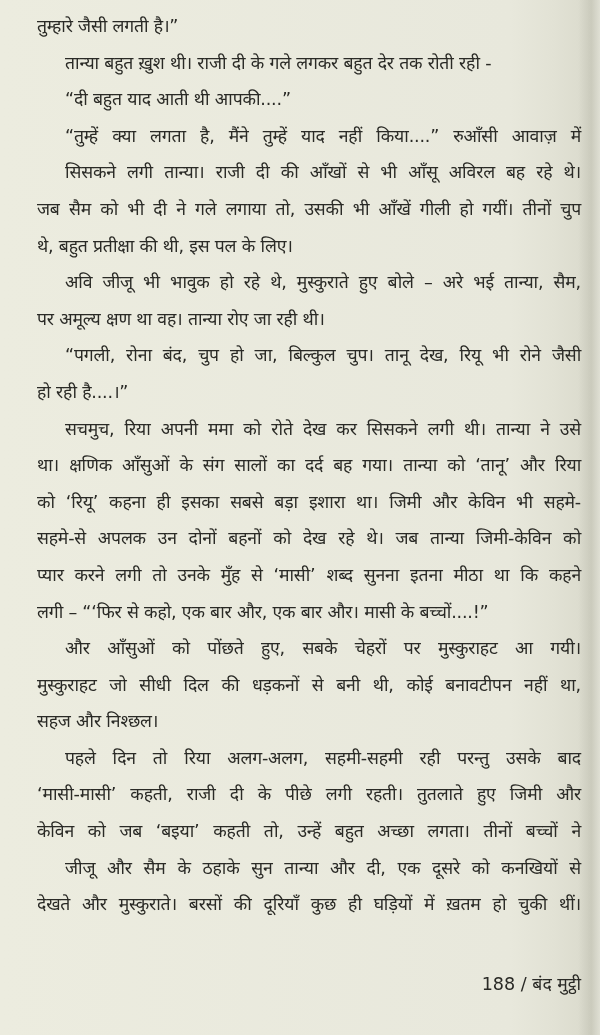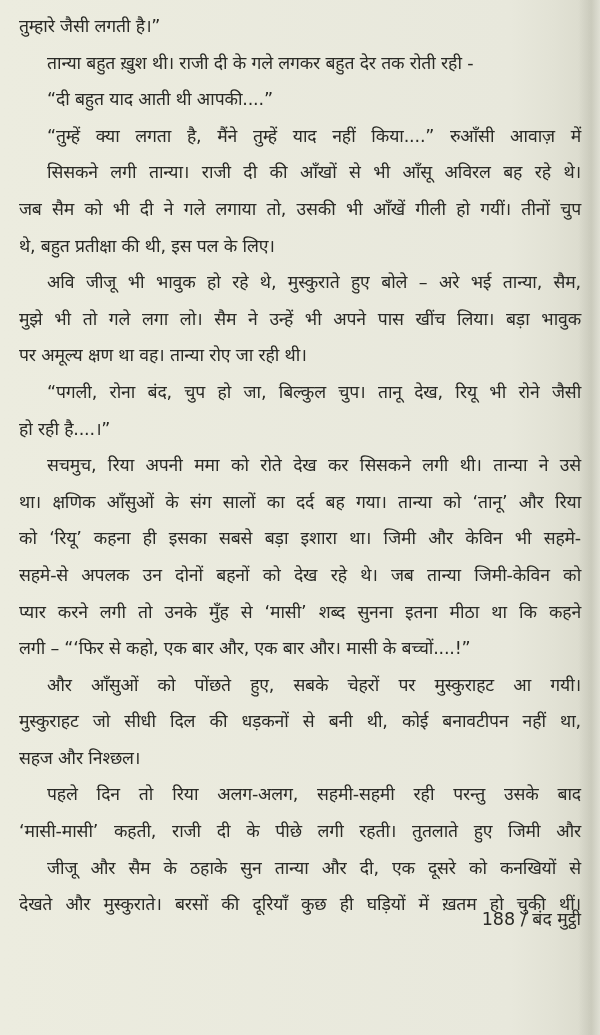--- a/index.html
+++ b/index.html
@@ -19,54 +19,55 @@
     background: linear-gradient(to right, rgba(200,200,188,0) 0%, rgba(190,190,176,0.55) 60%, rgba(225,225,214,0.8) 100%);
   }
   .text {
     position: absolute; left: 19px; top: 8px; width: 562px;
   }
   .line {
     height: 36.6px; line-height: 36.6px;
     font-size: 17.6px; white-space: nowrap;
     text-align: justify; text-align-last: justify;
     letter-spacing: -0.2px;
+    margin-left: 18px;
   }
   .line.indent { padding-left: 28px; }
   .line.last { text-align-last: left; }
   .footer {
-    position: absolute; right: 19px; top: 906px;
+    position: absolute; right: 19px; top: 971px;
     font-size: 17.6px; white-space: nowrap;
   }
 </style>
 </head>
 <body>
 
 <div class="page">
   <div class="edge"></div>
   <div class="text" id="body-text">
       <div class="line last">तुम्हारे जैसी लगती है।”</div>
       <div class="line indent last">तान्या बहुत ख़ुश थी। राजी दी के गले लगकर बहुत देर तक रोती रही -</div>
       <div class="line indent last">“दी बहुत याद आती थी आपकी....”</div>
       <div class="line indent">“तुम्हें क्या लगता है, मैंने तुम्हें याद नहीं किया....” रुआँसी आवाज़ में</div>
       <div class="line indent">सिसकने लगी तान्या। राजी दी की आँखों से भी आँसू अविरल बह रहे थे।</div>
       <div class="line">जब सैम को भी दी ने गले लगाया तो, उसकी भी आँखें गीली हो गयीं। तीनों चुप</div>
       <div class="line last">थे, बहुत प्रतीक्षा की थी, इस पल के लिए।</div>
       <div class="line indent">अवि जीजू भी भावुक हो रहे थे, मुस्कुराते हुए बोले – अरे भई तान्या, सैम,</div>
-      <div class="line">मुझे भी तो गले लगा लो। सैम ने उन्हें भी अपने पास खींच लिया। बड़ा भावुक</div>
       <div class="line last">पर अमूल्य क्षण था वह। तान्या रोए जा रही थी।</div>
       <div class="line indent">“पगली, रोना बंद, चुप हो जा, बिल्कुल चुप। तानू देख, रियू भी रोने जैसी</div>
       <div class="line last">हो रही है....।”</div>
       <div class="line indent">सचमुच, रिया अपनी ममा को रोते देख कर सिसकने लगी थी। तान्या ने उसे</div>
       <div class="line">था। क्षणिक आँसुओं के संग सालों का दर्द बह गया। तान्या को ‘तानू’ और रिया</div>
       <div class="line">को ‘रियू’ कहना ही इसका सबसे बड़ा इशारा था। जिमी और केविन भी सहमे-</div>
       <div class="line">सहमे-से अपलक उन दोनों बहनों को देख रहे थे। जब तान्या जिमी-केविन को</div>
       <div class="line">प्यार करने लगी तो उनके मुँह से ‘मासी’ शब्द सुनना इतना मीठा था कि कहने</div>
       <div class="line last">लगी – “‘फिर से कहो, एक बार और, एक बार और। मासी के बच्चों....!”</div>
       <div class="line indent">और आँसुओं को पोंछते हुए, सबके चेहरों पर मुस्कुराहट आ गयी।</div>
       <div class="line">मुस्कुराहट जो सीधी दिल की धड़कनों से बनी थी, कोई बनावटीपन नहीं था,</div>
       <div class="line last">सहज और निश्छल।</div>
       <div class="line indent">पहले दिन तो रिया अलग-अलग, सहमी-सहमी रही परन्तु उसके बाद</div>
       <div class="line">‘मासी-मासी’ कहती, राजी दी के पीछे लगी रहती। तुतलाते हुए जिमी और</div>
+      <div class="line">केविन को जब ‘बइया’ कहती तो, उन्हें बहुत अच्छा लगता। तीनों बच्चों ने</div>
       <div class="line indent">जीजू और सैम के ठहाके सुन तान्या और दी, एक दूसरे को कनखियों से</div>
       <div class="line">देखते और मुस्कुराते। बरसों की दूरियाँ कुछ ही घड़ियों में ख़तम हो चुकी थीं।</div>
     </div>
   <div class="footer">188 / बंद मुट्ठी</div>
 </div>
 
 </body></html>

